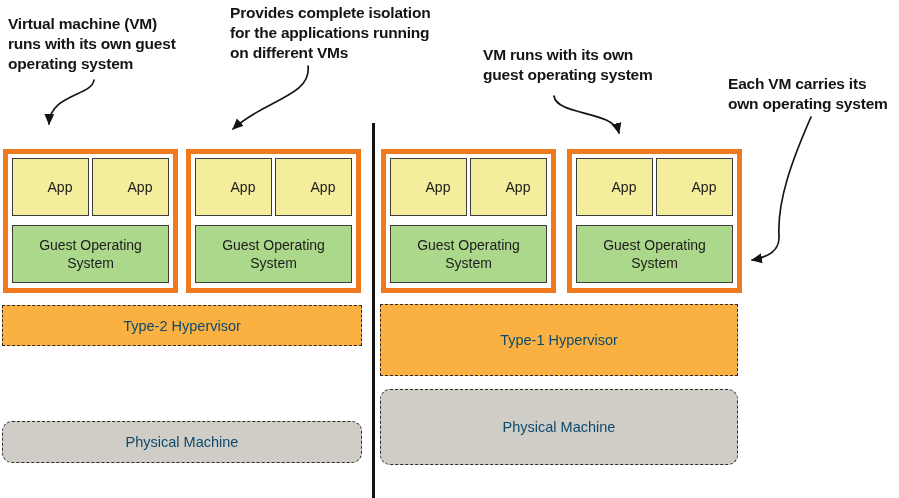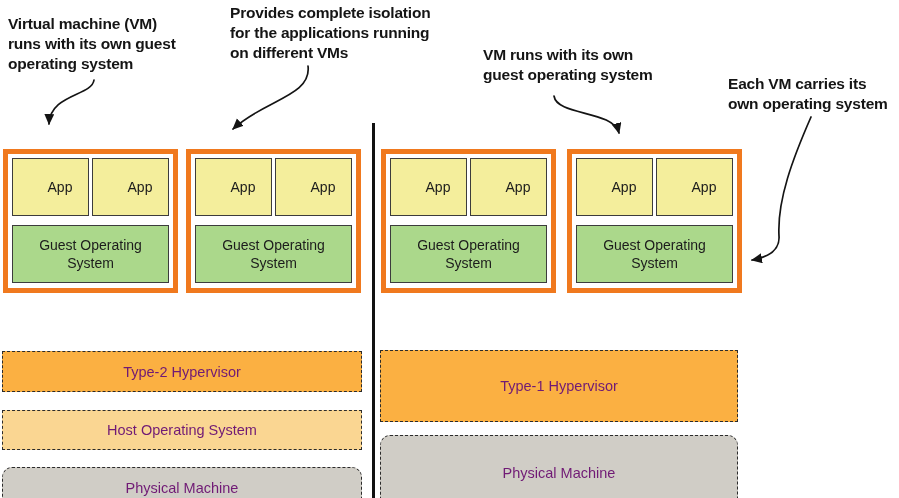--- a/index.html
+++ b/index.html
@@ -85,22 +85,21 @@
 
   
   .layer {
     position: absolute;
     box-sizing: border-box;
     border: 1.6px dashed #2B2B2B;
     display: flex;
     align-items: center;
     justify-content: center;
     font-size: 14.5px;
-    color: #701a75;
-    margin-top: 46px;
+    color: #0c4a6e;
   }
   .layer.hypervisor { background: #FBB042; }
   .layer.host-os    { background: #FAD692; }
   .layer.physical   { background: #D0CDC6; border-radius: 10px; }
 
   
   .divider {
     position: absolute;
     left: 372px;
     top: 123px;
@@ -151,21 +150,20 @@
   <div class="vm" style="left:186px; top:149px;">
     <div class="apps">
       <div class="app">App</div>
       <div class="app">App</div>
     </div>
     <div class="guest">Guest Operating System</div>
   </div>
 
   <div class="layer hypervisor" style="left:2px; top:305px; width:360px; height:41px;">Type-2 Hypervisor</div>
 
-  <div class="layer host-os" style="left:2px; top:364px; width:360px; height:40px;">Host Operating System</div>
 
   <div class="layer physical" style="left:2px; top:421px; width:360px; height:42px;">Physical Machine</div>
 
   <div class="divider"></div>
 
   <div class="vm" style="left:381px; top:149px;">
     <div class="apps">
       <div class="app">App</div>
       <div class="app">App</div>
     </div>

